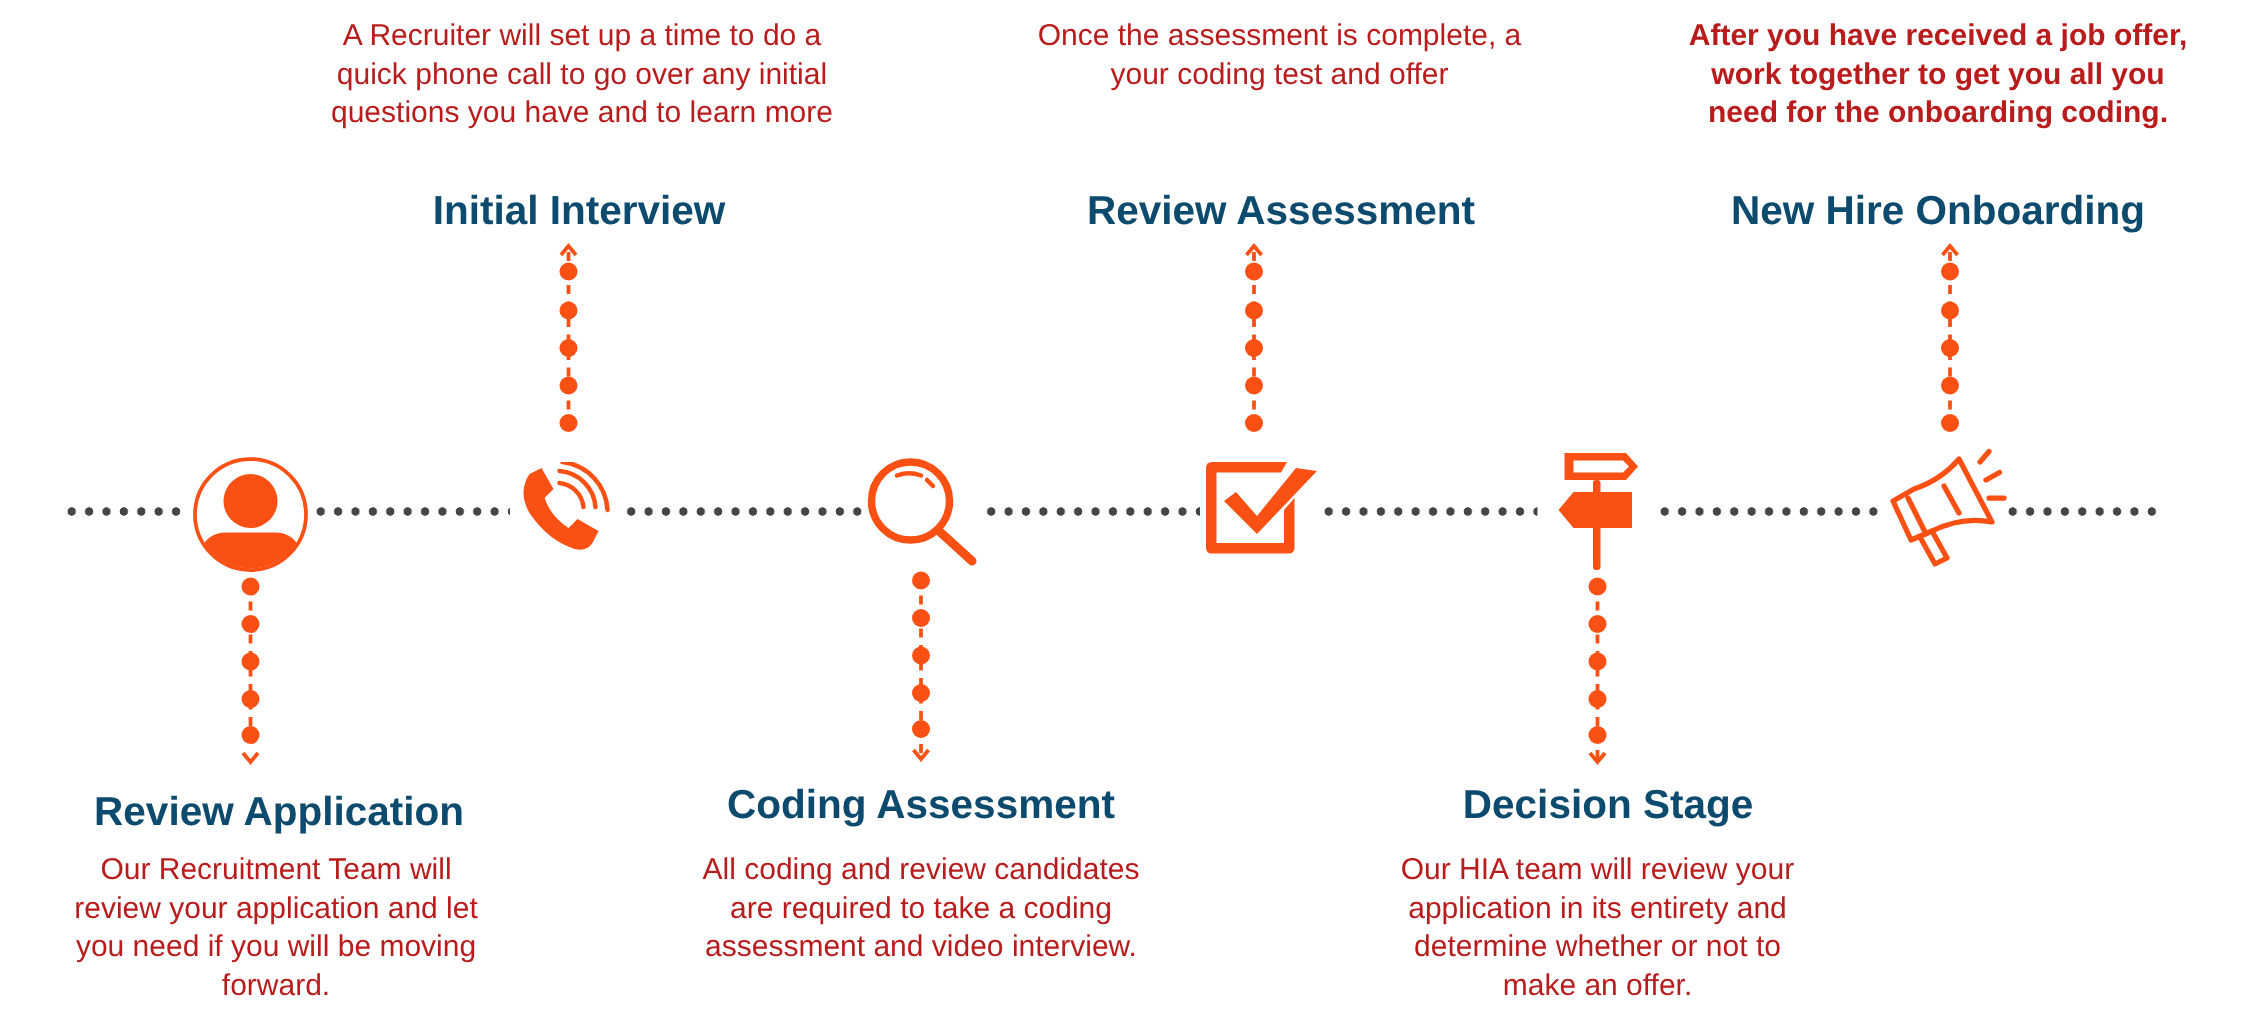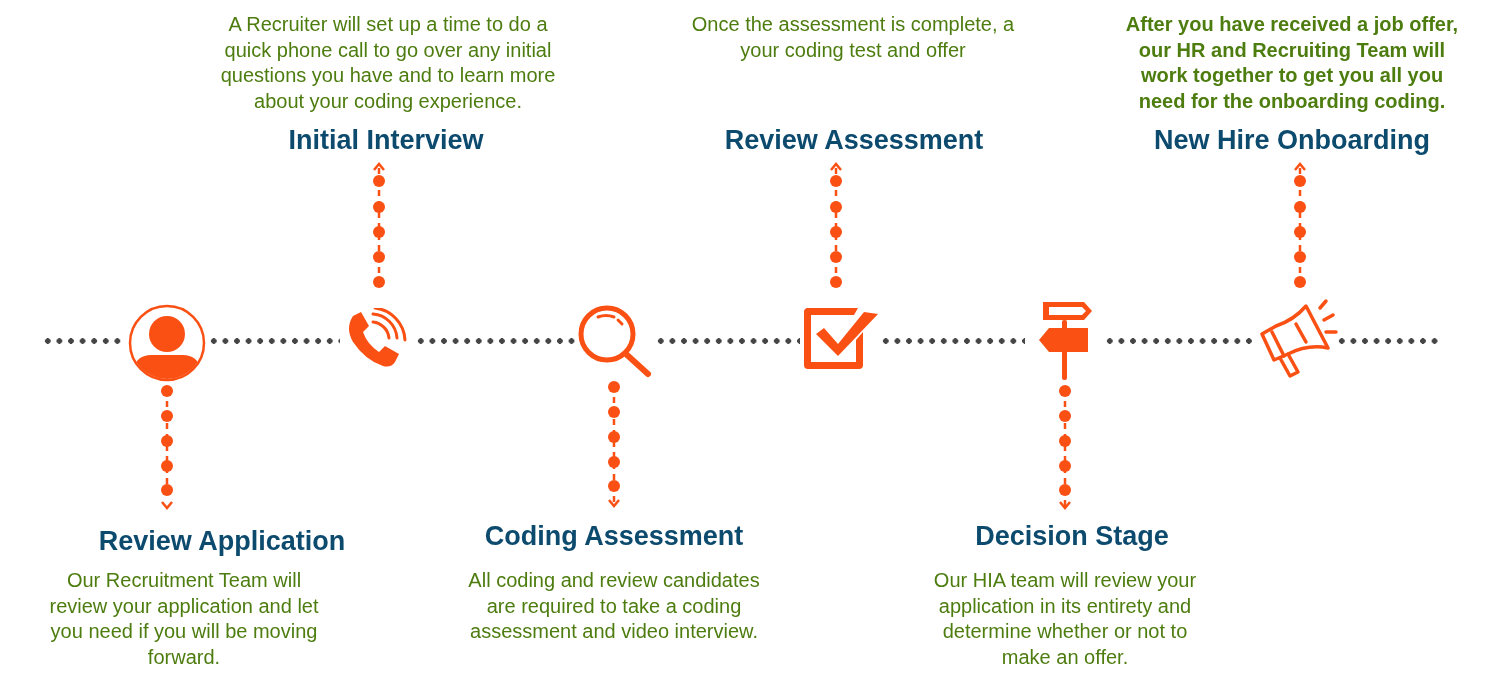--- a/index.html
+++ b/index.html
@@ -1,18 +1,18 @@
 <!DOCTYPE html>
 <html><head>
 <meta charset="utf-8">
 <style>
   html, body { margin:0; padding:0; background:#ffffff; }
   body { width:1500px; height:676px; position:relative; overflow:hidden; font-family:"Liberation Sans", sans-serif; color:#3f3f3f; }
   .title { position:absolute; font-weight:bold; font-size:27px; color:#0c4a6e; text-align:center; white-space:nowrap; transform:translateX(-50%); }
-  .desc { position:absolute; font-size:20px; line-height:25.5px; color:#4d7c0f; text-align:center; transform:translateX(-50%); }
+  .desc { position:absolute; font-size:20px; line-height:25.5px; color:#b91c1c; text-align:center; transform:translateX(-50%); }
   .desc div { white-space:nowrap; }
   .dotline { position:absolute; top:338px; height:6px; background-image:radial-gradient(circle, #454545 2.6px, transparent 3px); background-size:11.6px 6px; background-repeat:repeat-x; }
   .icon { position:absolute; }
   .conn { position:absolute; }
 </style>
 </head>
 <body>
 
 <div class="dotline" style="left:42px; width:82px;"></div>
 <div class="dotline" style="left:208px; width:132px;"></div>
@@ -37,35 +37,34 @@
   </svg>
   <svg class="conn" style="left:157px; top:382px;" width="20" height="132" viewBox="0 0 20 132">
     <line x1="10" y1="8" x2="10" y2="118" stroke="#FA5014" stroke-width="2.5" stroke-dasharray="6 5"></line>
     <circle cx="10" cy="9" r="6" fill="#FA5014"></circle>
       <circle cx="10" cy="34" r="6" fill="#FA5014"></circle>
       <circle cx="10" cy="59" r="6" fill="#FA5014"></circle>
       <circle cx="10" cy="84" r="6" fill="#FA5014"></circle>
       <circle cx="10" cy="108" r="6" fill="#FA5014"></circle>
     <path d="M5 120 L10 126 L15 120" stroke="#FA5014" stroke-width="2.5" fill="none"></path>
   </svg>
-  <div class="title" style="left:186px; top:526px;margin-left:36px;">Review Application</div>
+  <div class="title" style="left:186px; top:526px;">Review Application</div>
   <div class="desc" style="left:184px; top:568px;">
     <div>Our Recruitment Team will</div>
     <div>review your application and let</div>
     <div>you need if you will be moving</div>
     <div>forward.</div>
   </div>
 </div>
 
 <div>
   <div class="desc" style="left:388px; top:12px;">
     <div>A Recruiter will set up a time to do a</div>
     <div>quick phone call to go over any initial</div>
     <div>questions you have and to learn more</div>
-    <div>about your coding experience.</div>
   </div>
   <div class="title" style="left:386px; top:125px;">Initial Interview</div>
   <svg class="conn" style="left:369px; top:160px;" width="20" height="132" viewBox="0 0 20 132">
     <line x1="10" y1="8" x2="10" y2="125" stroke="#FA5014" stroke-width="2.5" stroke-dasharray="6 5"></line>
     <path d="M5 10 L10 4 L15 10" stroke="#FA5014" stroke-width="2.5" fill="none"></path>
     <circle cx="10" cy="21" r="6" fill="#FA5014"></circle>
       <circle cx="10" cy="47" r="6" fill="#FA5014"></circle>
       <circle cx="10" cy="72" r="6" fill="#FA5014"></circle>
       <circle cx="10" cy="97" r="6" fill="#FA5014"></circle>
       <circle cx="10" cy="122" r="6" fill="#FA5014"></circle>
@@ -144,21 +143,20 @@
     <div>Our HIA team will review your</div>
     <div>application in its entirety and</div>
     <div>determine whether or not to</div>
     <div>make an offer.</div>
   </div>
 </div>
 
 <div>
   <div class="desc" style="left:1292px; top:12px;font-weight:bold;">
     <div>After you have received a job offer,</div>
-    <div>our HR and Recruiting Team will</div>
     <div>work together to get you all you</div>
     <div>need for the onboarding coding.</div>
   </div>
   <div class="title" style="left:1292px; top:125px;">New Hire Onboarding</div>
   <svg class="conn" style="left:1290px; top:160px;" width="20" height="132" viewBox="0 0 20 132">
     <line x1="10" y1="8" x2="10" y2="125" stroke="#FA5014" stroke-width="2.5" stroke-dasharray="6 5"></line>
     <path d="M5 10 L10 4 L15 10" stroke="#FA5014" stroke-width="2.5" fill="none"></path>
     <circle cx="10" cy="21" r="6" fill="#FA5014"></circle>
       <circle cx="10" cy="47" r="6" fill="#FA5014"></circle>
       <circle cx="10" cy="72" r="6" fill="#FA5014"></circle>

